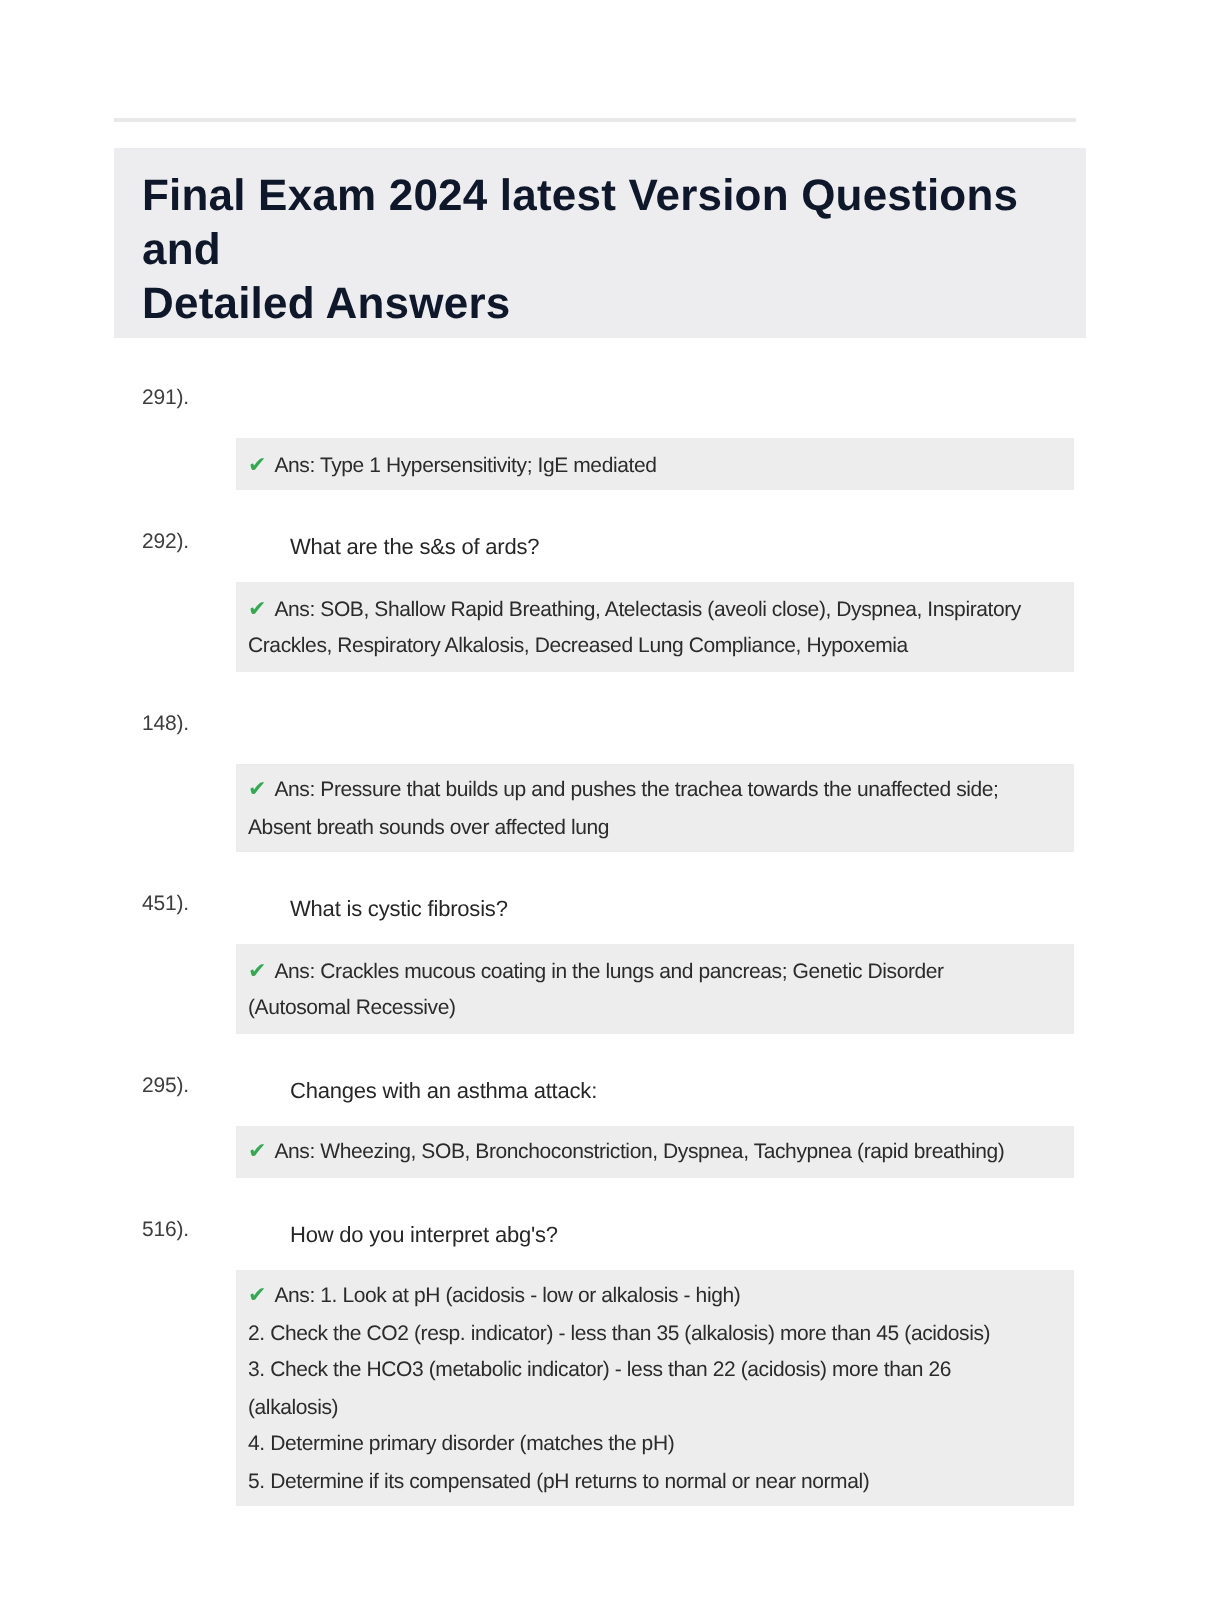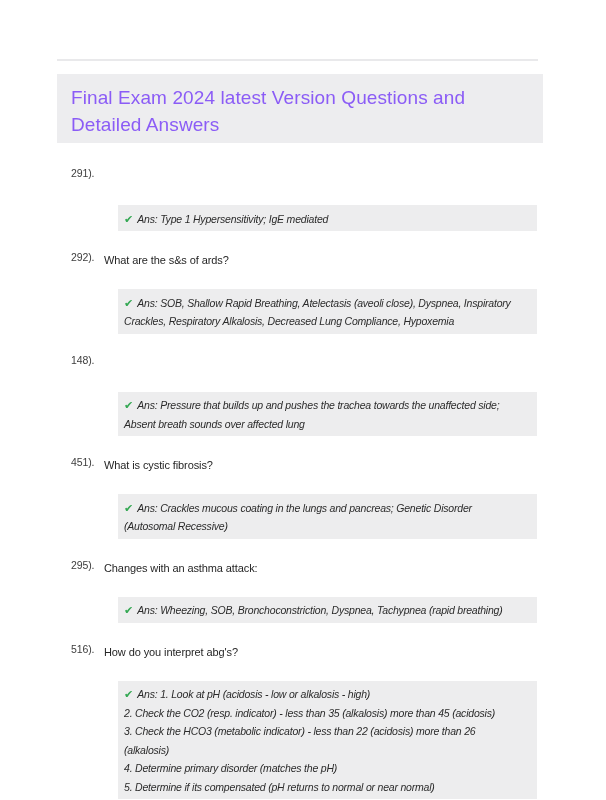--- a/index.html
+++ b/index.html
@@ -24,55 +24,56 @@
     background: #e9e9eb;
   }
   .title-box {
     margin: 13px 0 0 57px;
     width: 458px;           
     background: #ededef;
     padding: 10px 14px 4px 14px;
     min-height: 55px;
   }
   .title-text {
-    font-size: 19px;
+    font-size: 22px;
     line-height: 27px;
-    color: #8b5cf6;
+    color: #0f172a;
     letter-spacing: 0.1px;
     white-space: pre-line;
+    font-weight: bold;
   }
   .qa-list { margin: 0; }
   .q-row {
     display: flex;
     align-items: flex-start;
     margin-left: 71px;
     margin-top: 23px;
     line-height: 13px;
+    gap: 41px;
   }
   .qa:first-child .q-row { margin-top: 27px; }
   .q-num {
     width: 33px;
     flex: 0 0 33px;
     font-size: 10.5px;
     color: #3d3d3d;
     letter-spacing: -0.1px;
     transform: translateY(-3px);
   }
   .q-text {
     font-size: 11px;
     color: #262626;
     letter-spacing: -0.1px;
   }
   .a-box {
     margin-left: 118px;
-    margin-top: 22px;
+    margin-top: 10px;
     width: 405px;            
     background: #ededee;
     padding: 3.5px 8px 4px 6px;
-    font-style: italic;
   }
   .check {
     color: #34a853;
     font-size: 11px;
     font-weight: bold;
     margin-right: 4px;
   }
   .a-text {
     font-size: 10.5px;
     line-height: 15.5px;

